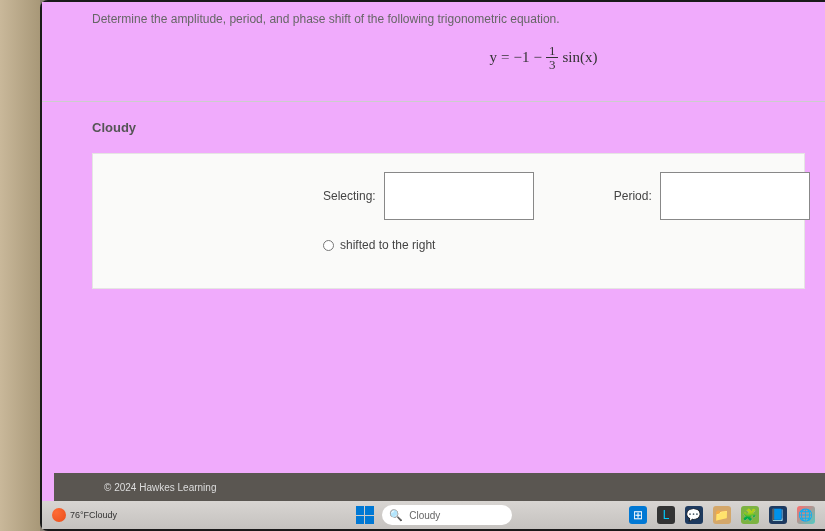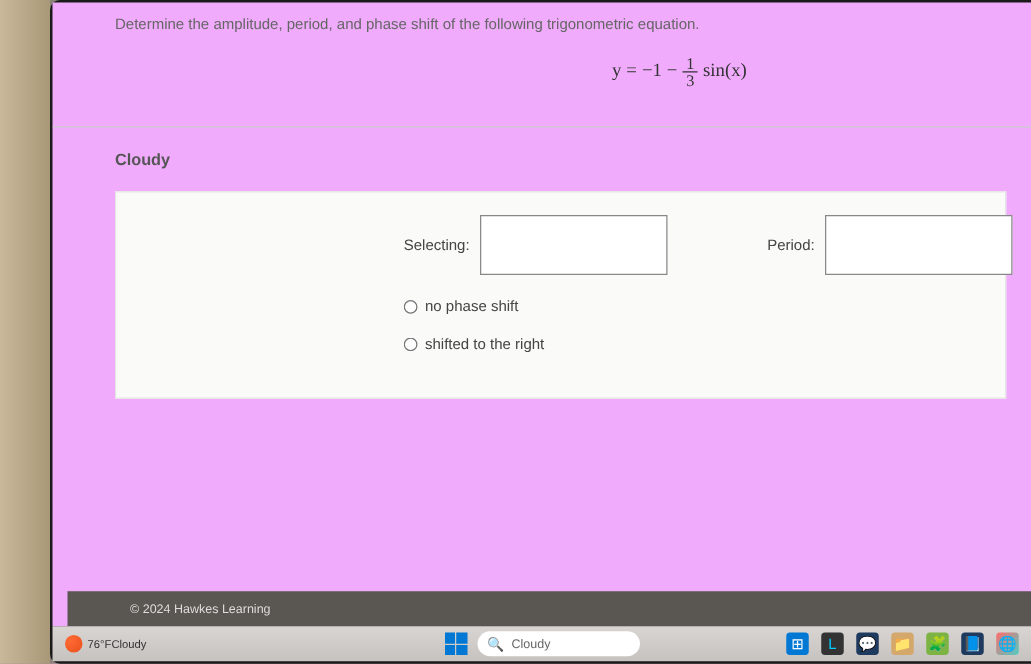--- a/index.html
+++ b/index.html
@@ -270,24 +270,20 @@
             <span class="input-label">Selecting:</span>
             <input class="input-box" type="text" value="" style="">
           </div>
           <div class="input-group">
             <span class="input-label">Period:</span>
             <input class="input-box" type="text" value="" style="">
           </div>
         </div>
 
 
-        <label class="radio-option">
-          <input type="radio" name="phase" style="">
-          <span>no phase shift</span>
-        </label>
 
         <label class="radio-option">
           <input type="radio" name="phase" style="">
           <span>shifted to the right</span>
         </label>
       </div>
     </div>
 
     <div class="footer">
       <span>© 2024 Hawkes Learning</span>

